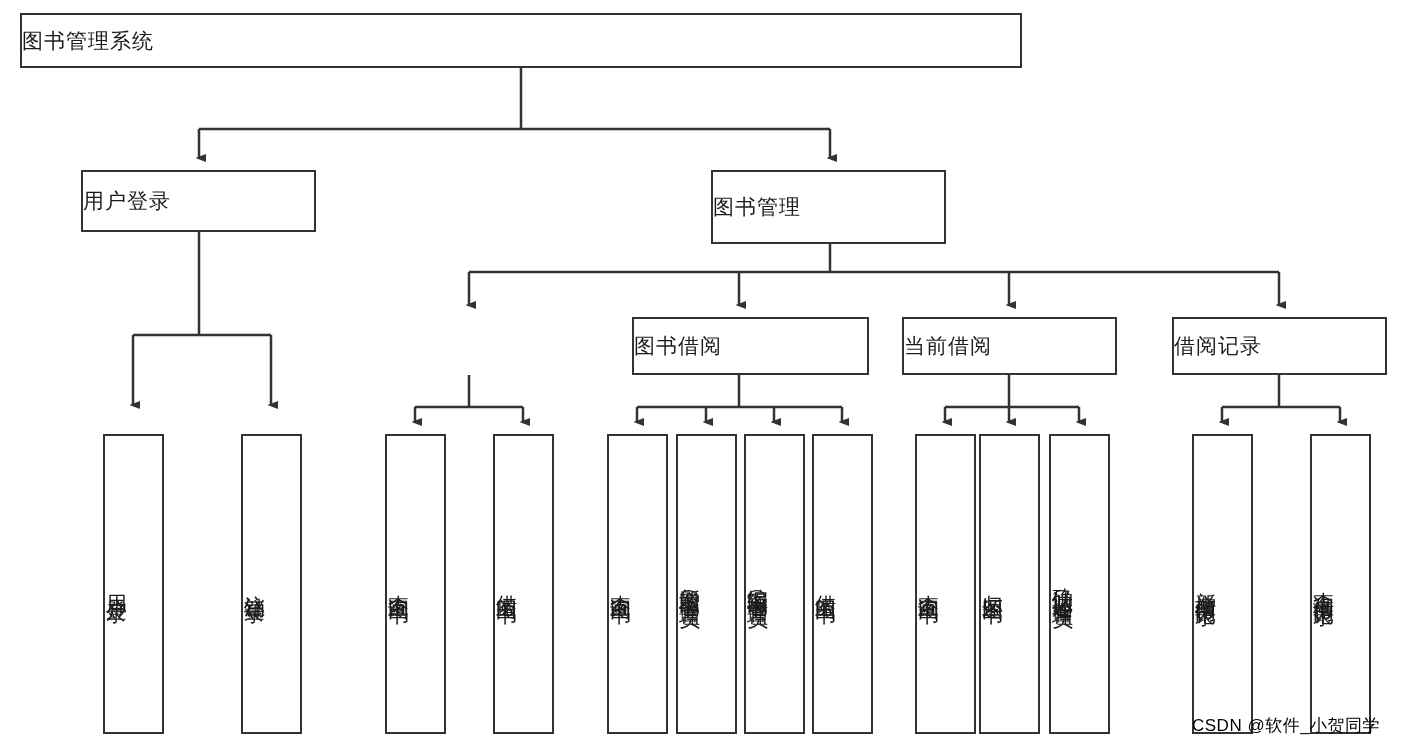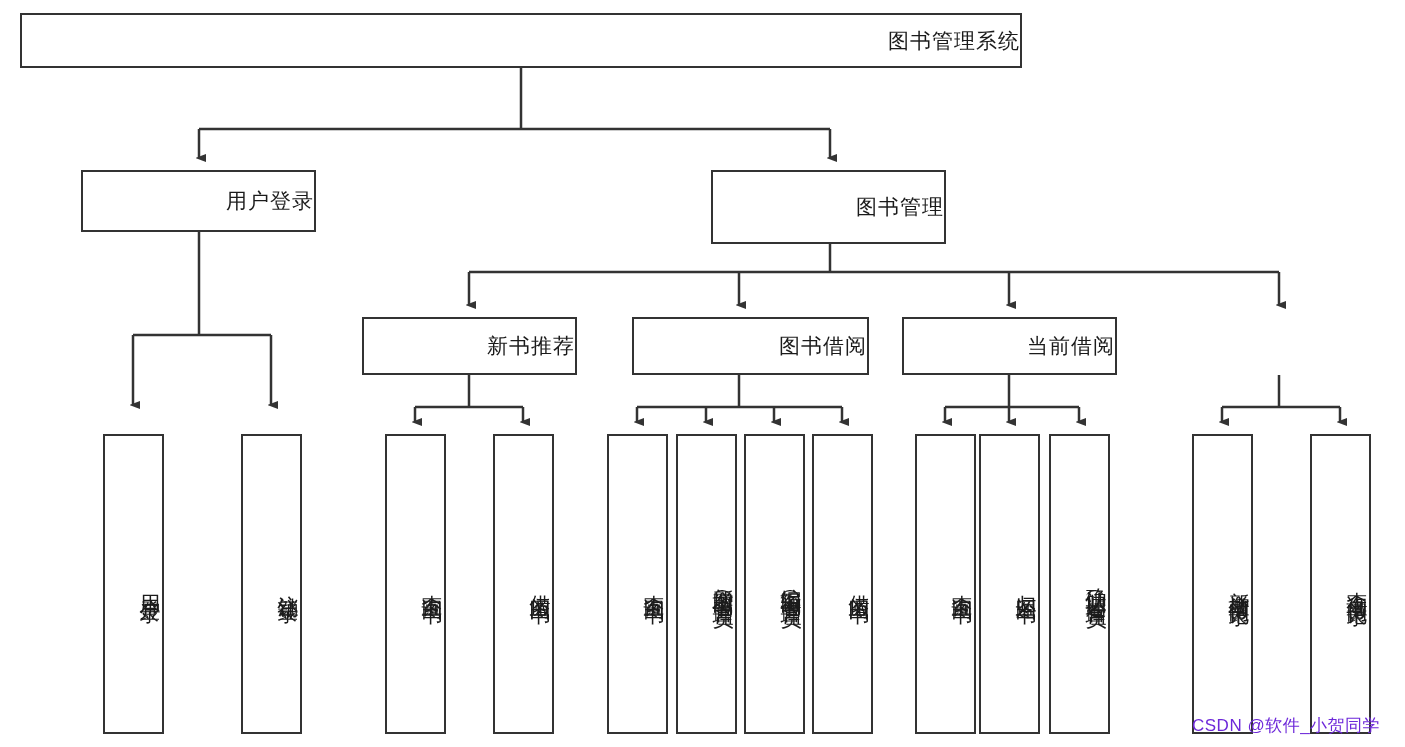--- a/index.html
+++ b/index.html
@@ -26,21 +26,21 @@
     height: 747px;
     pointer-events: none;
   }
   .node {
     position: absolute;
     box-sizing: border-box;
     background: #ffffff;
     border: 2px solid #333333;
     display: flex;
     align-items: center;
-    justify-content: flex-end;
+    justify-content: flex-start;
     color: #1b1b1b;
     text-align: center;
   }
   .node.h {
     font-size: 21px;
     letter-spacing: 1px;
     line-height: 1.2;
   }
   .node.v {
     font-size: 21px;
@@ -50,21 +50,21 @@
     writing-mode: vertical-rl;
     text-orientation: upright;
     -webkit-writing-mode: vertical-rl;
     line-height: 1.12;
     letter-spacing: 3px;
     white-space: nowrap;
     display: block;
   }
   .watermark {
     position: absolute;
-    color: #6d28d9;
+    color: #000000;
     font-size: 17px;
     letter-spacing: 0.5px;
     white-space: nowrap;
     user-select: none;
   }
 </style>
 </head>
 <body>
 
 <div id="canvas">
@@ -123,28 +123,28 @@
     <span>图书管理系统</span>
   </div>
 
   <div class="node h" style="left:81px; top:170px; width:235px; height:62px;">
     <span>用户登录</span>
   </div>
   <div class="node h" style="left:711px; top:170px; width:235px; height:74px;">
     <span>图书管理</span>
   </div>
 
-  <div class="node h" style="left:362px; top:317px; width:215px; height:58px;">
-    <span>新书推荐</span>
-  </div>
   <div class="node h" style="left:632px; top:317px; width:237px; height:58px;">
     <span>图书借阅</span>
   </div>
-  <div class="node h" style="left:902px; top:317px; width:215px; height:58px;padding-left:9px;">
+  <div class="node h" style="left:902px; top:317px; width:215px; height:58px;">
     <span>当前借阅</span>
+  </div>
+  <div class="node h" style="left:1172px; top:317px; width:215px; height:58px;">
+    <span>借阅记录</span>
   </div>
 
   <div class="node v" style="left:103px; top:434px; width:61px; height:300px;">
     <span class="vtext">用户登录</span>
   </div>
   <div class="node v" style="left:241px; top:434px; width:61px; height:300px;">
     <span class="vtext">注销登录</span>
   </div>
 
   <div class="node v" style="left:385px; top:434px; width:61px; height:300px;">

